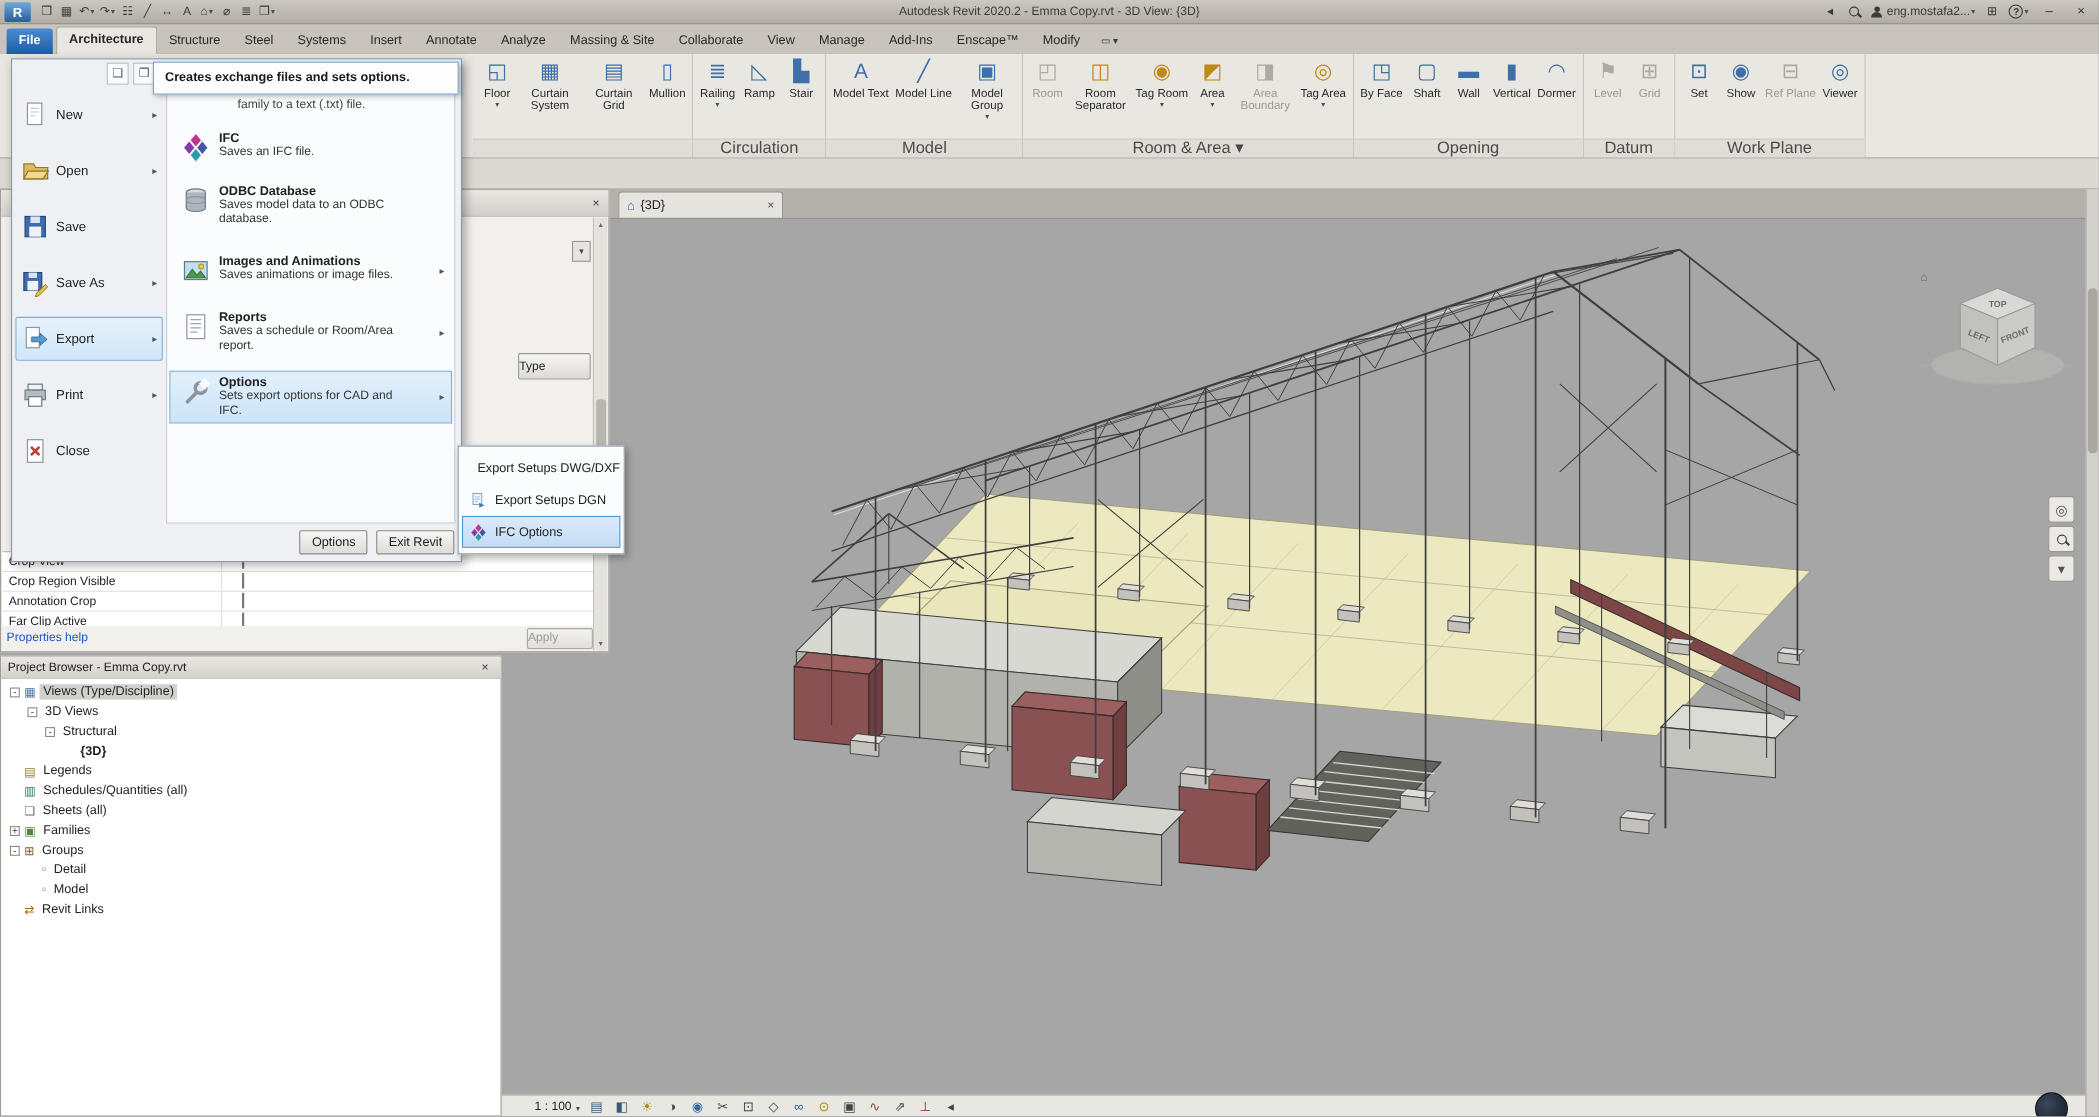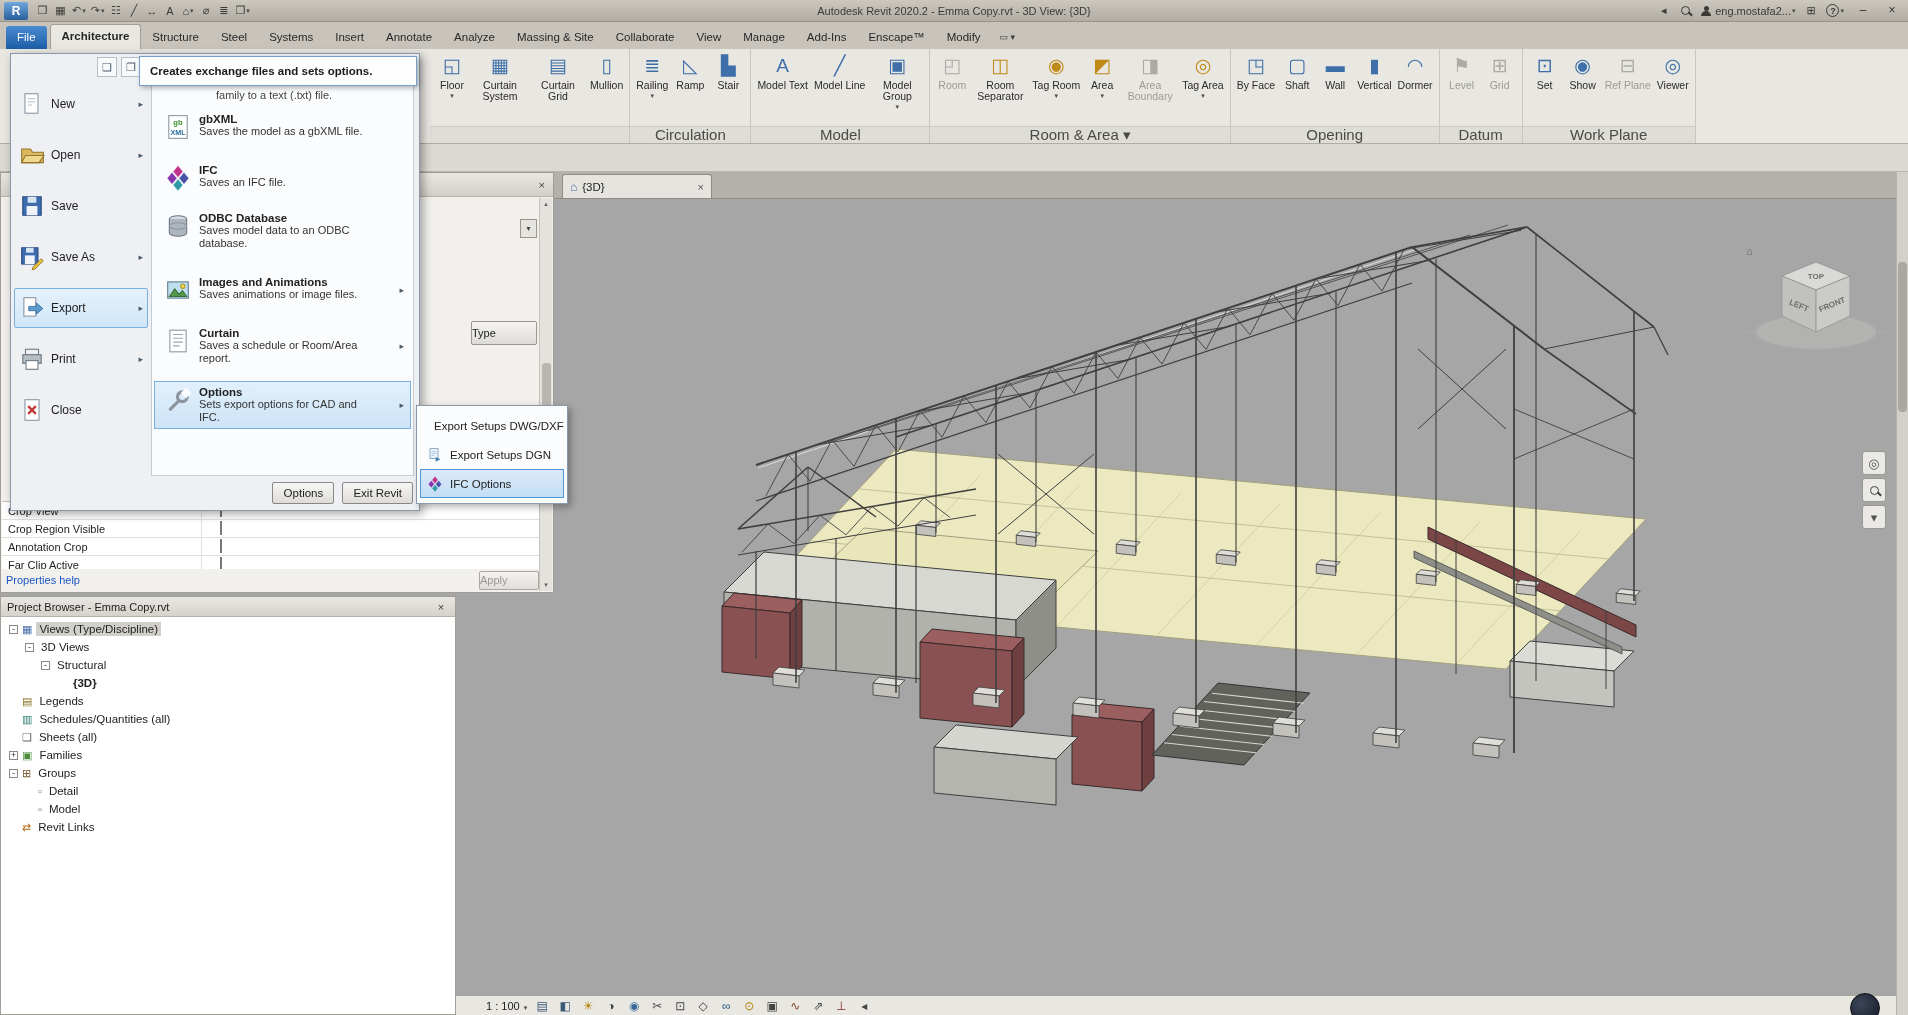--- a/index.html
+++ b/index.html
@@ -18,21 +18,21 @@
   .mag{position:relative;width:9px;height:9px;border:1.6px solid #3a3a37;border-radius:50%;display:inline-block}
   .mag::after{content:"";position:absolute;width:5px;height:1.6px;background:#3a3a37;transform:rotate(45deg);right:-4px;bottom:-1px}
   .usr{width:10px;height:10px;position:relative;display:inline-block;margin-right:4px}
   .usr::before{content:"";position:absolute;left:2.5px;top:0;width:5px;height:5px;border-radius:50%;background:#3a3a37}
   .usr::after{content:"";position:absolute;left:0;bottom:0;width:10px;height:4.5px;border-radius:5px 5px 0 0;background:#3a3a37}
   .helpc{width:13px;height:13px;border:1.4px solid #3a3a37;border-radius:50%;display:inline-flex;align-items:center;justify-content:center;font-size:9px;font-weight:bold}
 
   
   #tabsrow{position:absolute;top:22px;left:0;right:0;height:27px;background:#c8c4bb;display:flex;align-items:flex-end;padding-left:6px;z-index:19}
   .tab{padding:5px 11px 6px;font-size:11.5px;color:#28282a;white-space:nowrap}
-  .tab.file{background:linear-gradient(#4a8ad0,#1c5ea6);color:#fff;font-weight:normal;border-radius:3px 3px 0 0;margin-right:3px}
+  .tab.file{background:linear-gradient(#4a8ad0,#1c5ea6);color:#fff;font-weight:bold;border-radius:3px 3px 0 0;margin-right:3px}
   .tab.active{background:#e9e7e2;border:1px solid #a39f97;border-bottom:none;border-radius:3px 3px 0 0;font-weight:bold;padding-bottom:7px}
   .ribtoggle{margin-left:8px;font-size:9px;color:#3a3a37;padding-bottom:7px}
 
   
   #ribbon{position:absolute;top:49px;left:0;right:0;height:95px;background:#e9e7e2;border-bottom:1px solid #b0ada5;display:flex;align-items:stretch;padding-left:430px;z-index:18}
   .rpanel{display:flex;flex-direction:column;border-right:1px solid #c9c6be}
   .rbtns{flex:1;display:flex;align-items:flex-start;padding:3px 3px 0}
   .rbtn{min-width:38px;max-width:58px;padding:1px 3px 0;display:flex;flex-direction:column;align-items:center}
   .ric{height:25px;font-size:19px;line-height:25px;color:#3e6fa8}
   .ric.y{color:#c08a18}
@@ -671,31 +671,20 @@
       <div class="fm-item">
         <svg width="26" height="26" viewBox="0 0 24 24">
           <rect x="5.5" y="2.5" width="13" height="19" fill="#fefefe" stroke="#8b97a2"></rect>
           <path d="M8.5 8.5l7 7m0-7l-7 7" stroke="#c03a3a" stroke-width="2.2" fill="none"></path>
         </svg>
         <span>Close</span>
       </div>
     </div>
   <div id="fm-right">
     <div class="fx-partial">family to a text (.txt) file.</div>
-  <div class="fx-item" style="margin-top: 7px;">
-        <svg width="26" height="26" viewBox="0 0 24 24">
-          <rect x="3.5" y="1.5" width="17" height="21" fill="#fff" stroke="#8b97a2"></rect>
-          <text x="12" y="10.5" font-size="7" font-weight="bold" fill="#3f9032" text-anchor="middle">gb</text>
-          <text x="12" y="19" font-size="6.6" font-weight="bold" fill="#2c6da0" text-anchor="middle">XML</text>
-        </svg>
-        <span>
-          <div class="fx-t">gbXML</div>
-          <div class="fx-d">Saves the model as a gbXML file.</div>
-        </span>
-      </div>
       <div class="fx-item" style="margin-top: 14px;">
         <svg width="26" height="26" viewBox="0 0 24 24">
           <g stroke="#fff" stroke-width=".4">
             <path d="M12 0.5l4.5 5.5L12 11.5 7.5 6z" fill="#c2338c"></path>
             <path d="M17.5 6.8l4.5 5.5-4.5 5.5-4.5-5.5z" fill="#4853a8"></path>
             <path d="M6.5 6.8L11 12.3 6.5 17.8 2 12.3z" fill="#8636ad"></path>
             <path d="M12 13l4.5 5.5L12 24l-4.5-5.5z" fill="#2d9aa6"></path>
           </g>
         </svg>
         <span>
@@ -725,21 +714,21 @@
           <div class="fx-d">Saves animations or image files.</div>
         </span>
         <span class="fmarrow">▸</span>
       </div>
       <div class="fx-item" style="margin-top: 14px;">
         <svg width="26" height="26" viewBox="0 0 24 24">
           <rect x="4.5" y="2" width="15" height="20" fill="#fff" stroke="#8b97a2"></rect>
           <path d="M7.5 6h9M7.5 9.5h9M7.5 13h9M7.5 16.5h6" stroke="#9aa6b0" fill="none"></path>
         </svg>
         <span>
-          <div class="fx-t">Curtain</div>
+          <div class="fx-t">Reports</div>
           <div class="fx-d">Saves a schedule or Room/Area report.</div>
         </span>
         <span class="fmarrow">▸</span>
       </div>
       <div class="fx-item sel" style="margin-top: 11px;">
         <svg width="26" height="26" viewBox="0 0 24 24">
           <path d="M5 20.5L12.5 13" stroke="#8d959c" stroke-width="3" stroke-linecap="round" fill="none"></path>
           <circle cx="16" cy="9" r="4.5" fill="none" stroke="#8d959c" stroke-width="3"></circle>
           <rect x="16" y="2" width="7" height="7" fill="#fbfcfd" transform="rotate(45 19.5 5.5)"></rect>
         </svg>

